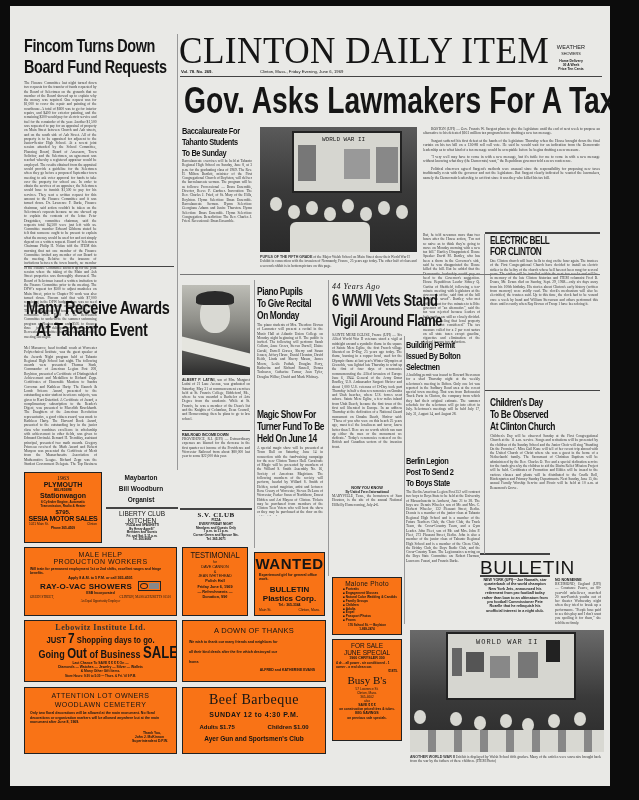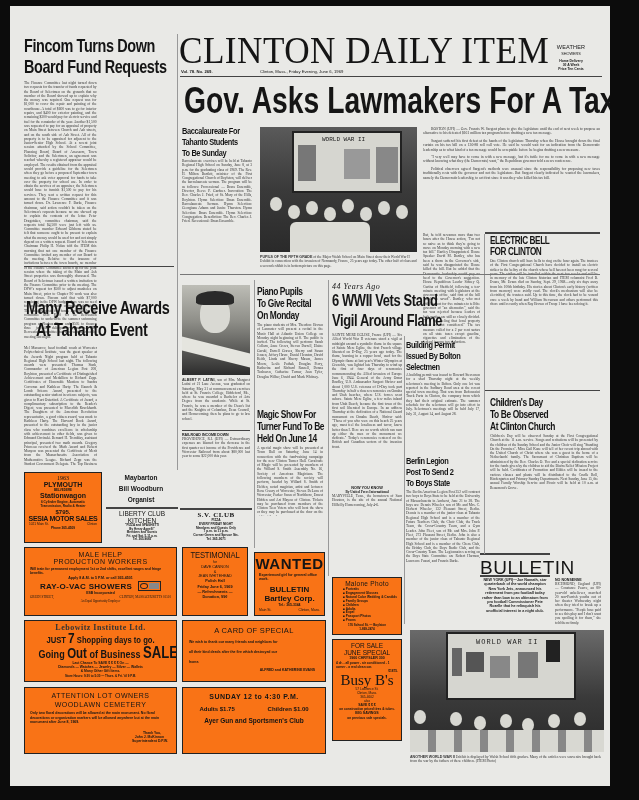--- a/index.html
+++ b/index.html
@@ -247,21 +247,21 @@
     <div style="font-size:3.8px;line-height:5.5px;font-weight:bold">Polish Hall</div>
     <div style="font-size:3.8px;line-height:5.5px;font-weight:bold">Friday June 6, 1969</div>
     <div style="font-size:3.8px;line-height:5px;font-weight:bold">— Refreshments —</div>
     <div style="font-size:3.8px;line-height:5px;font-weight:bold">Donation, 99¢</div>
   </div>
 
   <div class="box" style="left:244px;top:546px;width:71px;height:64px;padding-top:2px">
     <div style="font-size:15px;font-weight:bold;letter-spacing:0.5px">WANTED</div>
     <div style="font-size:3.6px;font-weight:bold;line-height:4.4px;text-align:left;padding:1px 4px">Experienced girl for general office work.</div>
     <div style="font-size:8px;font-weight:bold;line-height:9px;margin-top:2px">BULLETIN</div>
-    <div style="font-size:8px;font-weight:bold;line-height:9px">Bartley Corp.</div>
+    <div style="font-size:8px;font-weight:bold;line-height:9px">Plastics Corp.</div>
     <div style="font-size:3.4px;font-weight:bold;line-height:5px">Tel.: 365-3344</div>
     <div style="font-size:3.4px;display:flex;justify-content:space-between;padding:0 4px">
       <span>Main St.</span>
       <span>Clinton, Mass.</span>
     </div>
   </div>
 
   <div class="box" style="left:322px;top:571px;width:70px;height:58px;padding-top:2px">
     <div style="font-size:6.5px;letter-spacing:0.3px">Malone Photo</div>
     <ul style="list-style:none;text-align:left;padding-left:10px;font-size:3.2px;line-height:3.9px;font-weight:bold;margin-top:1px">
@@ -292,54 +292,55 @@
       <span>of Business</span>
       <span style="font-size:16px">SALE</span>
     </div>
     <div style="font-size:3.4px;font-weight:bold;line-height:4.2px">Last Chance To SAVE $ $ $ $ On —</div>
     <div style="font-size:3.4px;font-weight:bold;line-height:4.2px">Diamonds — Watches — Jewelry — Silver — Wallets</div>
     <div style="font-size:3.4px;font-weight:bold;line-height:4.2px">&amp; Many Other Gift Items.</div>
     <div style="font-size:3px;font-weight:bold;line-height:4.2px">Store Hours: 9:30 to 5:30 — Thurs. &amp; Fri. 'til 9 P.M.</div>
   </div>
 
   <div class="box" style="left:172px;top:614px;width:144px;height:62px;border-width:1px">
-    <div style="font-size:7.5px;margin-top:5px;letter-spacing:0.3px">A CARD OF SPECIAL</div>
+    <div style="font-size:7.5px;margin-top:5px;letter-spacing:0.3px">A DOWN OF THANKS</div>
     <div style="font-size:3.5px;font-weight:bold;margin-top:5px;text-align:left;padding-left:6px">We wish to thank our many friends and neighbors for</div>
     <div style="font-size:3.5px;font-weight:bold;margin-top:6px;text-align:left;padding-left:6px">all their kind deeds after the fire which destroyed our</div>
     <div style="font-size:3.5px;font-weight:bold;margin-top:6px;text-align:left;padding-left:6px">home.</div>
     <div style="font-size:3.5px;font-weight:bold;margin-top:4px;text-align:right;padding-right:10px">ALFRED and KATHERINE EVANS</div>
   </div>
 
   <div class="box" style="left:322px;top:633px;width:70px;height:102px;padding-top:2px">
     <div style="font-size:6.5px;line-height:7px">FOR SALE</div>
     <div style="font-size:6.5px;line-height:7px">JUNE SPECIAL</div>
     <div style="font-size:3.6px;font-weight:bold;line-height:5px">1960 CHRYSLER 300</div>
     <div style="font-size:3.2px;font-weight:bold;line-height:4px;text-align:left;padding:0 3px">4 dr. - all power - air conditioned - 1 owner - a real clean car.</div>
     <div style="font-size:3.2px;font-weight:bold;text-align:right;padding-right:3px">$1875.</div>
-    <div style="font-family:'Liberation Serif',serif;font-size:15px;line-height:14px">Busy B's</div>
+    <div style="font-family:'Liberation Serif',serif;font-size:11px;line-height:14px">Busy B's</div>
     <div style="font-size:3.2px;line-height:4px">57 Lawrence St.</div>
     <div style="font-size:3.2px;line-height:4px">Clinton, Mass.</div>
     <div style="font-size:3.2px;line-height:4px">365-4602</div>
     <div style="font-size:3.2px;line-height:4px">also</div>
     <div style="font-size:3.4px;line-height:4px;font-weight:bold">SAVE $ $ $</div>
     <div style="font-size:3.2px;line-height:4px;font-weight:bold">on construction priced tires &amp; tubes.</div>
     <div style="font-size:3.6px;line-height:4.5px;font-weight:bold">BIG SAVINGS</div>
     <div style="font-size:3.2px;line-height:4px;font-weight:bold">on previous sale specials.</div>
   </div>
 
   <div class="box" style="left:14px;top:681px;width:153px;height:67px;padding-top:3px">
     <div style="font-size:7px;line-height:9px;letter-spacing:0.5px">ATTENTION LOT OWNERS</div>
     <div style="font-size:7px;line-height:9px;letter-spacing:0.5px">WOODLAWN CEMETERY</div>
     <div style="font-size:3.5px;font-weight:bold;line-height:4.5px;text-align:left;padding:2px 5px">Only two floral decorations will be allowed at the main monument. No floral decorations or organization markers will be allowed anywhere but at the main monument after June 8, 1969.</div>
     <div style="font-size:3.4px;font-weight:bold;line-height:4px;text-align:right;padding-right:15px;margin-top:4px">Thank You,</div>
     <div style="font-size:3.4px;font-weight:bold;line-height:4px;text-align:right;padding-right:12px">John J. McKinnon</div>
     <div style="font-size:3.4px;font-weight:bold;line-height:4px;text-align:right;padding-right:8px">Superintendent D.P.W.</div>
   </div>
 
   <div class="box" style="left:172px;top:681px;width:144px;height:67px;padding-top:3px">
+    <div style="font-family:'Liberation Serif',serif;font-size:14px;line-height:18px;letter-spacing:0.5px">Beef Barbeque</div>
     <div style="font-size:7px;font-weight:bold;line-height:12px;letter-spacing:0.5px">SUNDAY 12 to 4:30 P.M.</div>
     <div style="font-size:6px;font-weight:bold;line-height:12px;display:flex;justify-content:space-around">
       <span>Adults $1.75</span>
       <span>Children $1.00</span>
     </div>
     <div style="font-size:6.5px;font-weight:bold;line-height:12px">Ayer Gun and Sportsmen's Club</div>
   </div>
 
   <div class="rule" style="left:167px;top:28px;width:0.5px;height:436px;background:#999"></div>
   <div class="rule" style="left:244px;top:274px;width:0.5px;height:268px;background:#999"></div>

